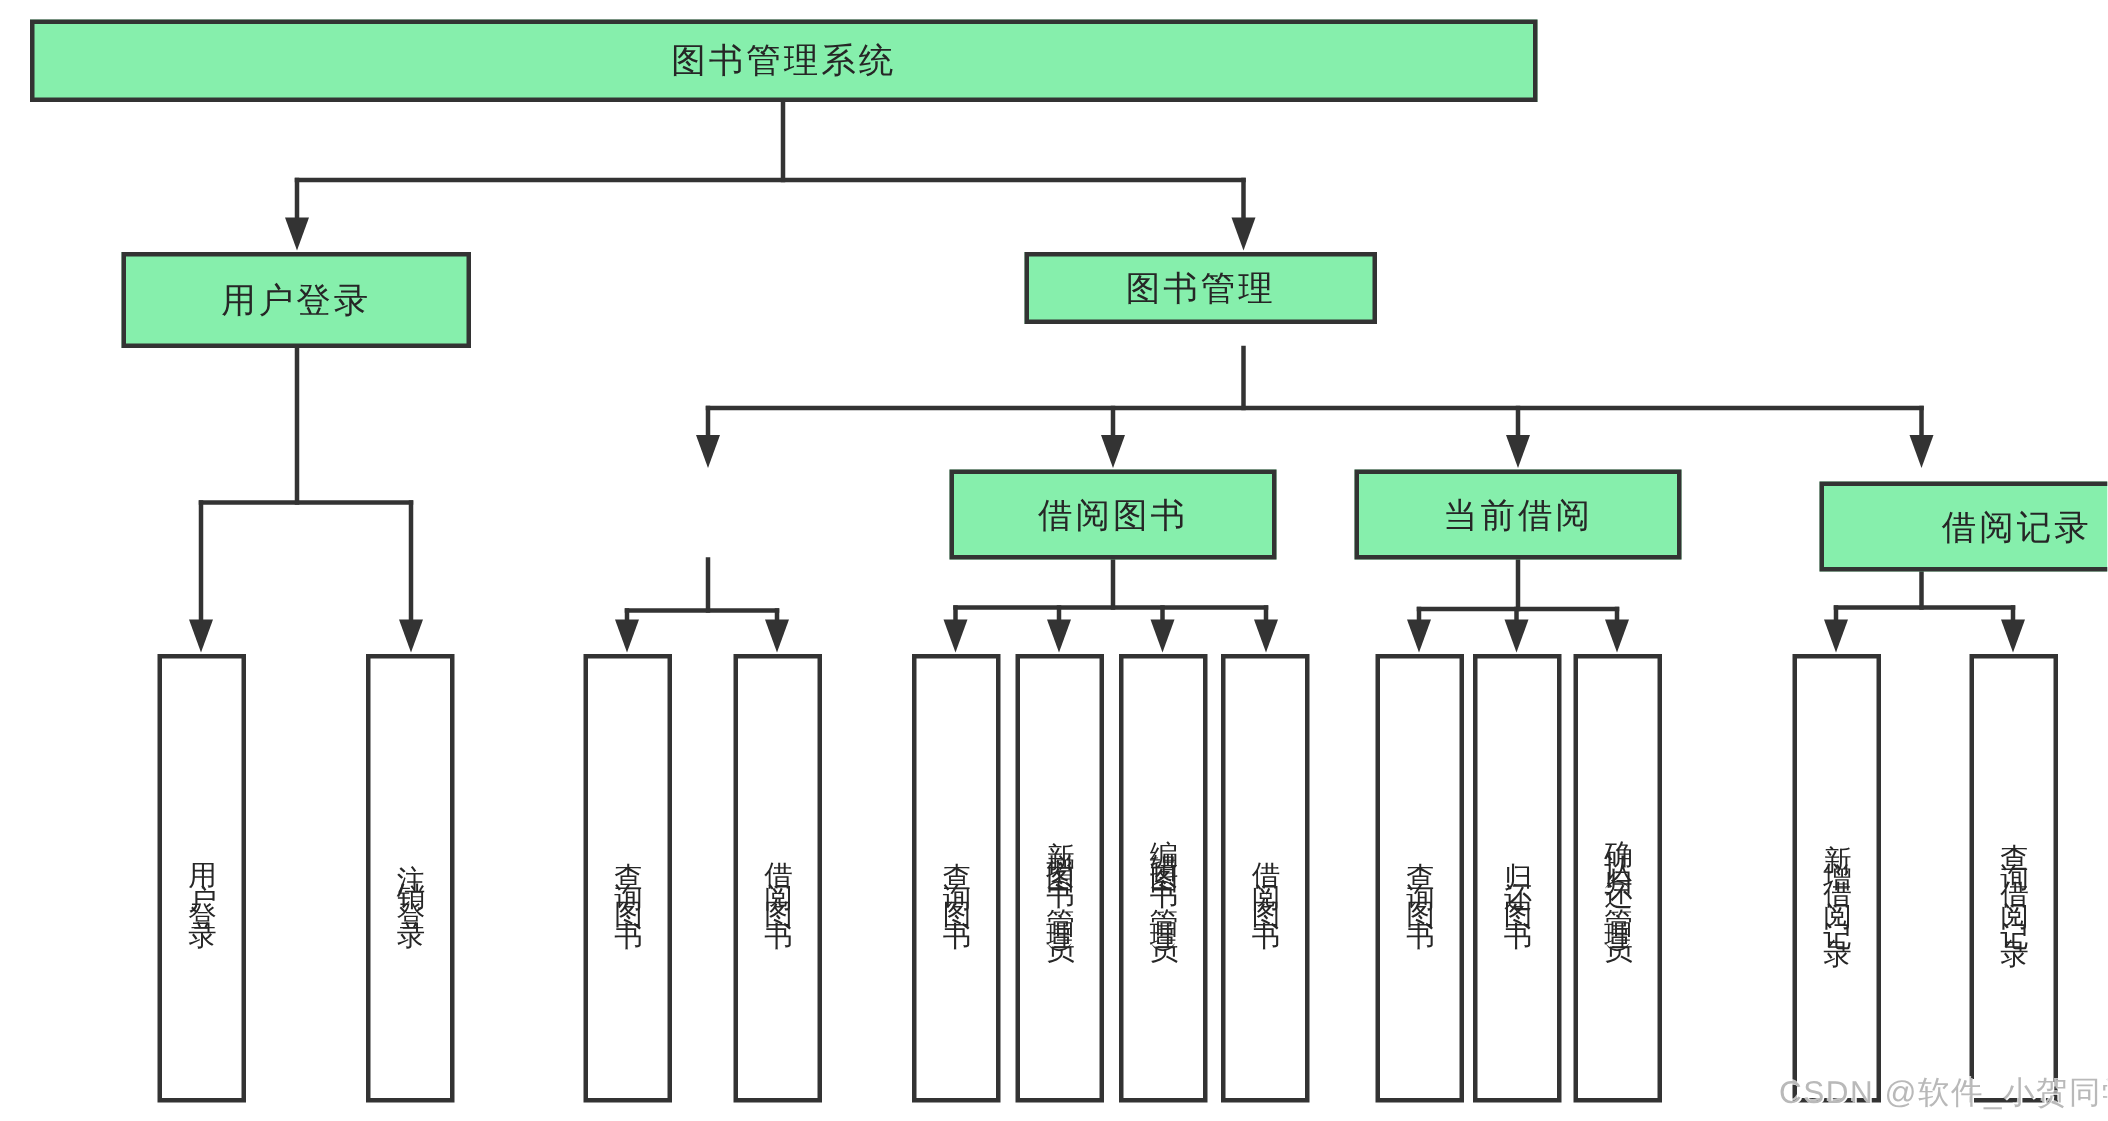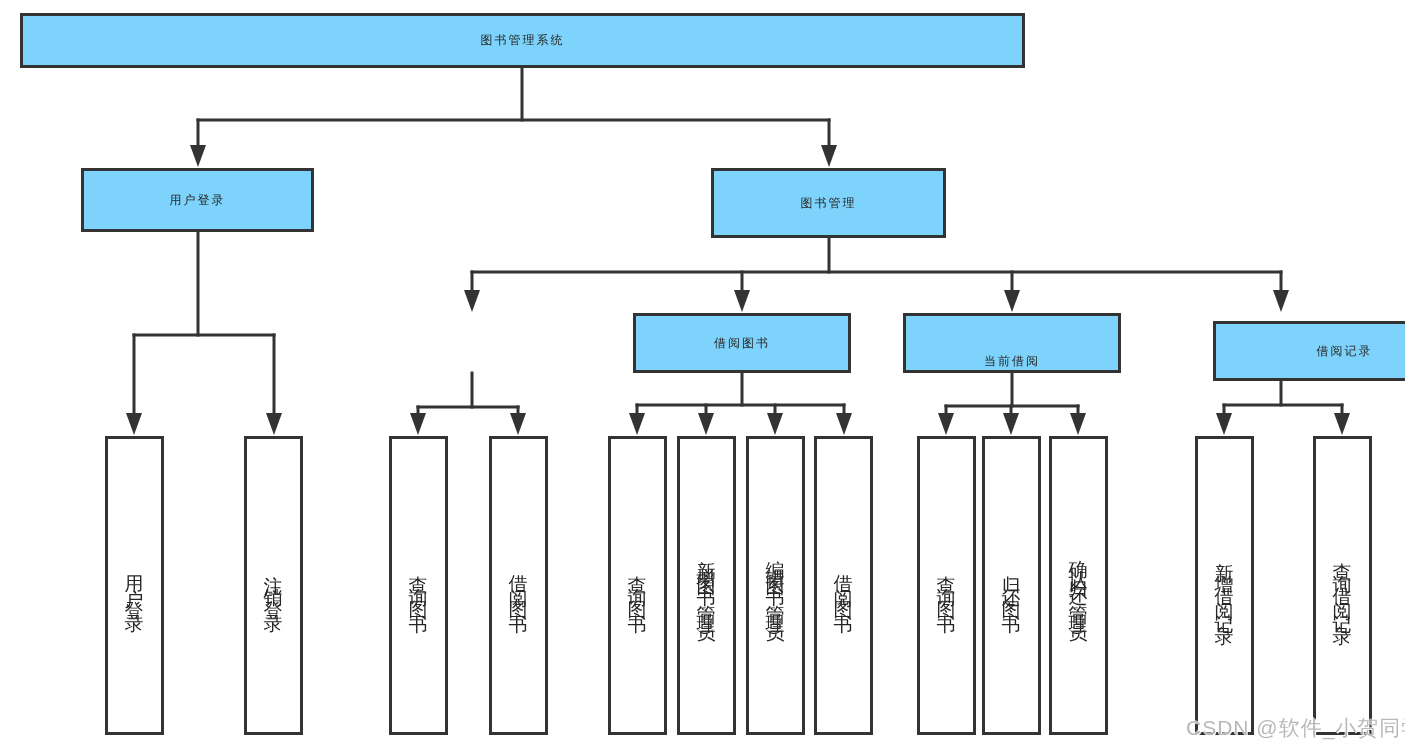--- a/index.html
+++ b/index.html
@@ -10,34 +10,34 @@
     background: #ffffff;
     overflow: hidden;
     font-family: "Liberation Sans", "DejaVu Sans", sans-serif;
     color: #262626;
   }
   #wires { position: absolute; left: 0; top: 0; z-index: 1; }
   .hnode {
     position: absolute;
     z-index: 2;
     border: 3px solid #333333;
-    background: #7dd3fc;
+    background: #86efac;
     display: flex;
     align-items: center;
     justify-content: center;
-    font-size: 12px;
+    font-size: 23px;
     letter-spacing: 2px;
     box-sizing: border-box;
   }
   #root-node  { left: 20px;  top: 13px;  width: 1005px; height: 55px; }
   #n-user-login { left: 81px;  top: 168px; width: 233px; height: 64px; }
-  #n-book-mgmt  { left: 711px; top: 168px; width: 235px; height: 70px; }
+  #n-book-mgmt  { left: 683px; top: 168px; width: 235px; height: 48px; }
   #n-new-books  { left: 363px; top: 313px; width: 221px; height: 60px; }
   #n-book-borrow { left: 633px; top: 313px; width: 218px; height: 60px; }
-  #n-current-borrow { left: 903px; top: 313px; width: 218px; height: 60px; align-items: flex-end; }
+  #n-current-borrow { left: 903px; top: 313px; width: 218px; height: 60px; }
   #n-borrow-records { left: 1172px; top: 321px; width: 263px; height: 60px; margin-left: 41px; }
   .leaf {
     position: absolute;
     z-index: 2;
     top: 436px;
     width: 59px;
     height: 299px;
     border: 3px solid #333333;
     background: #ffffff;
     display: flex;

